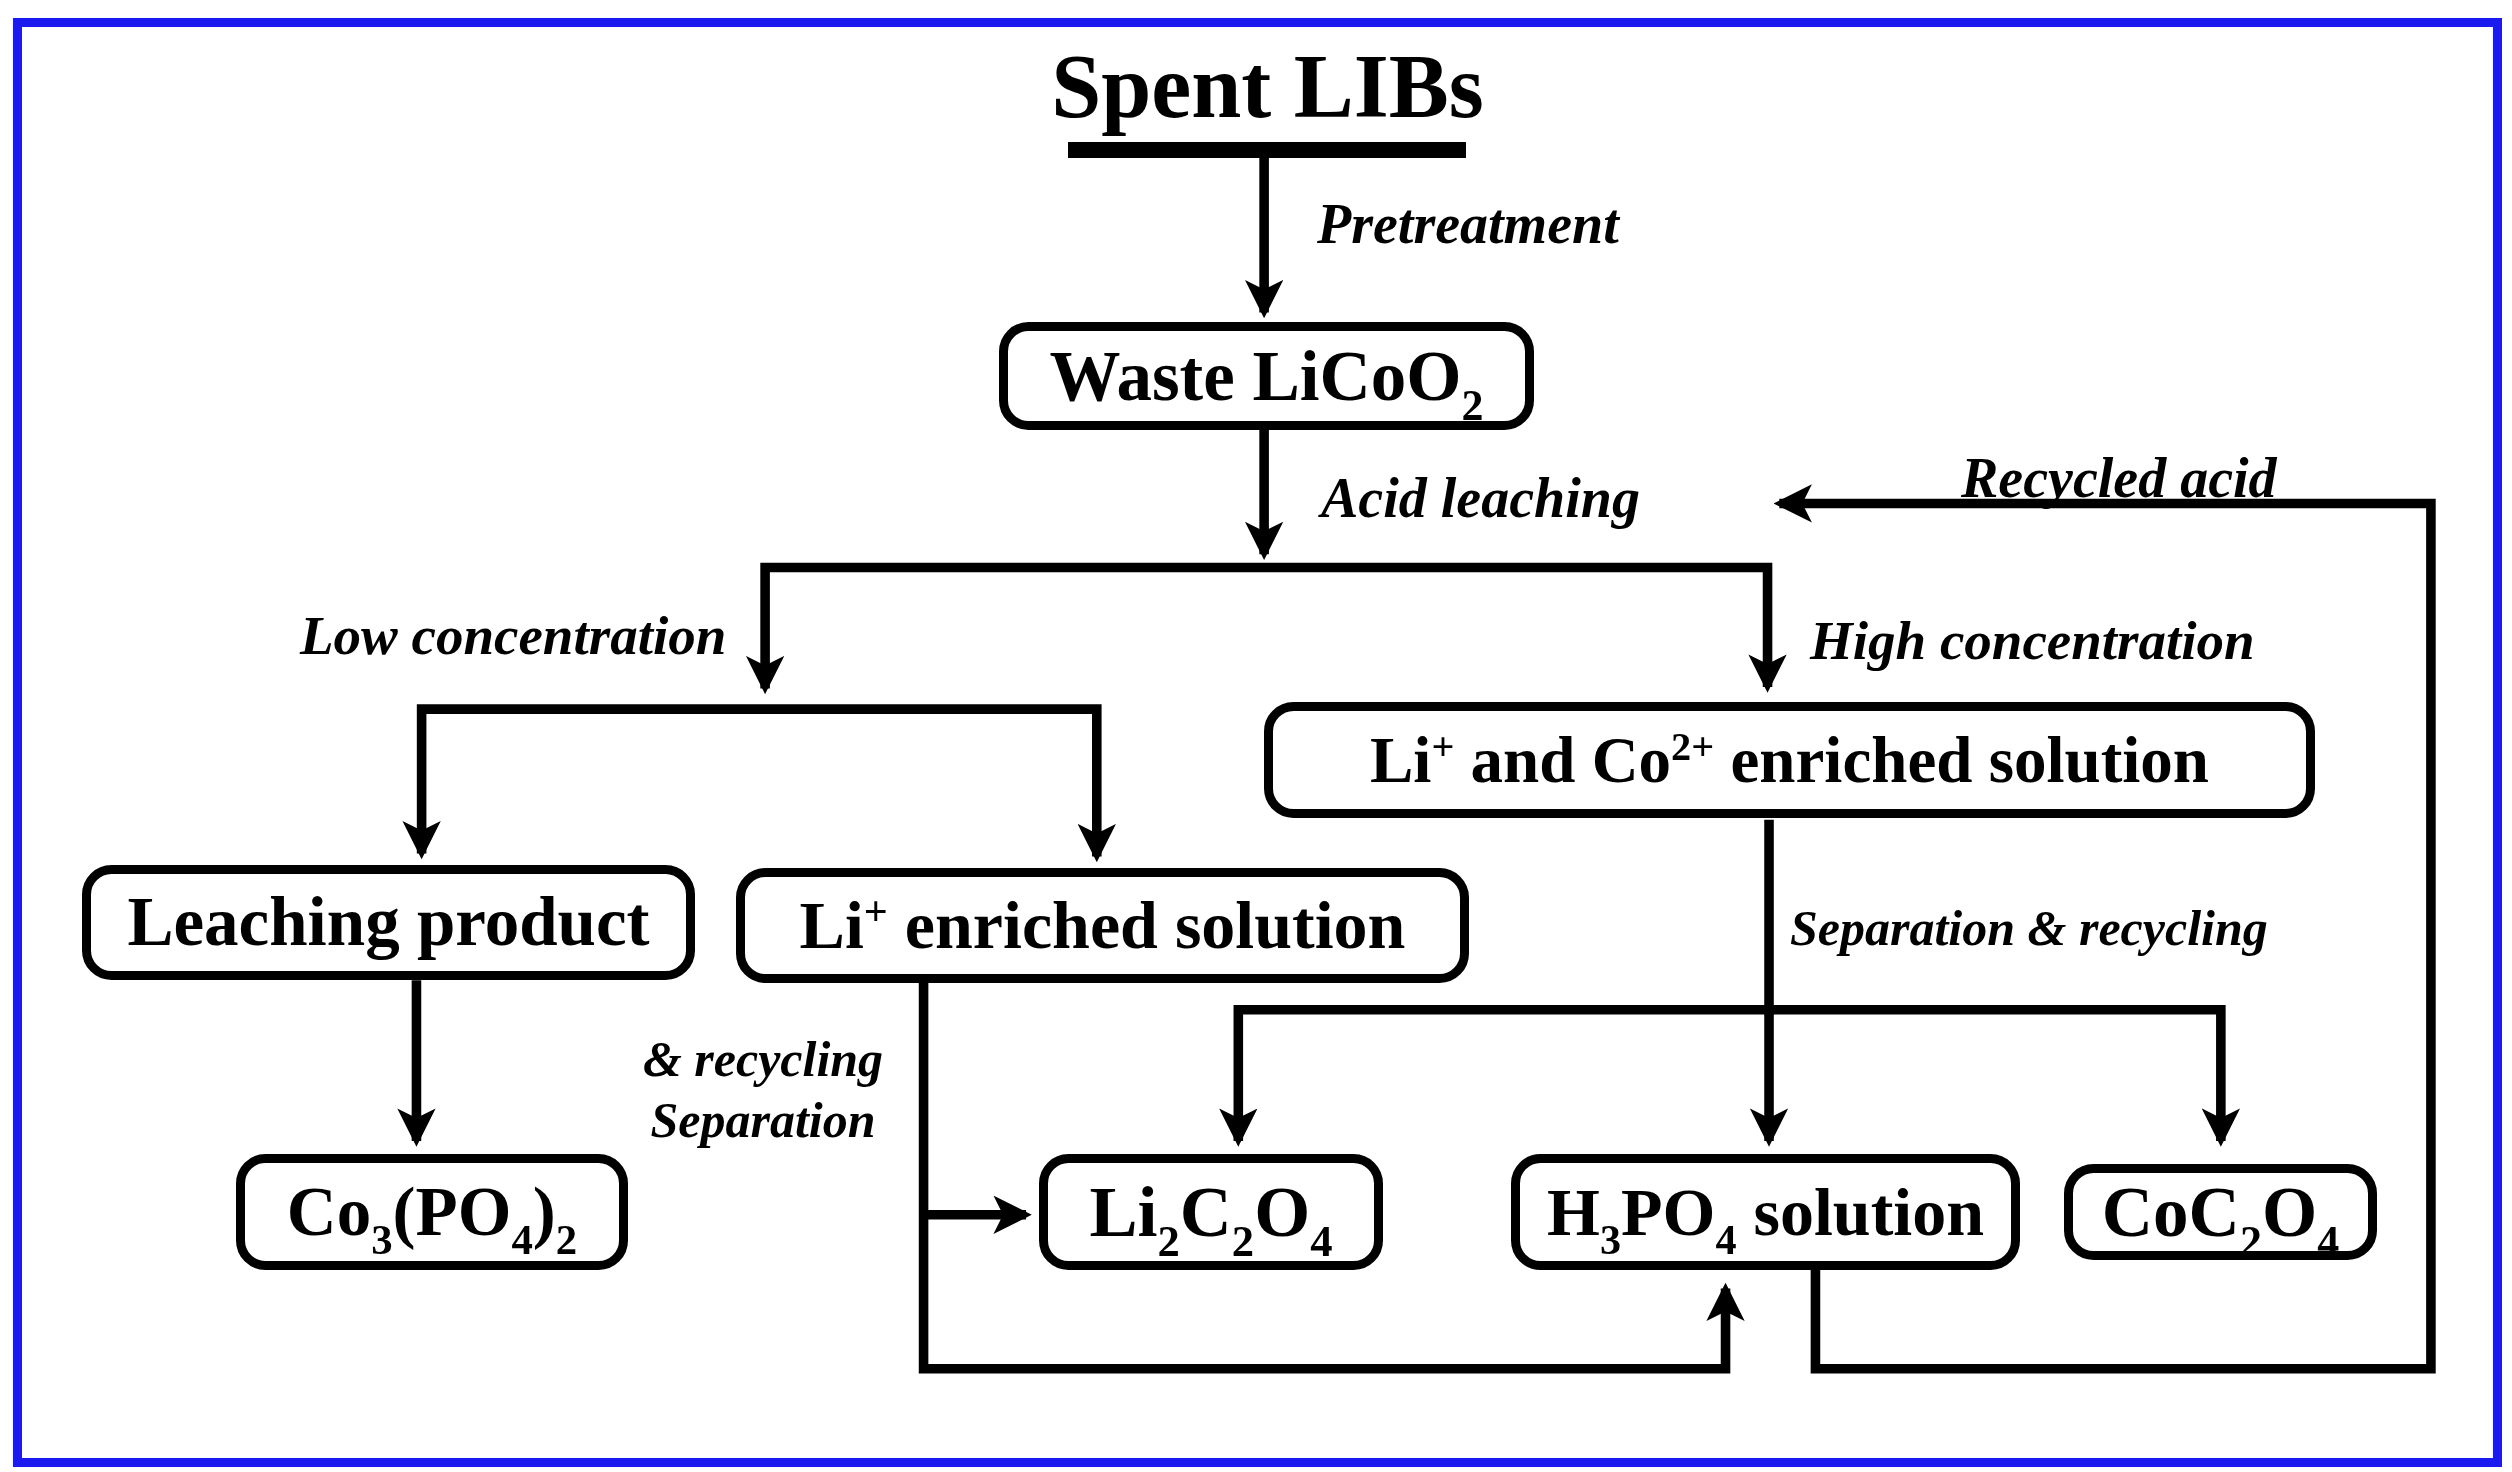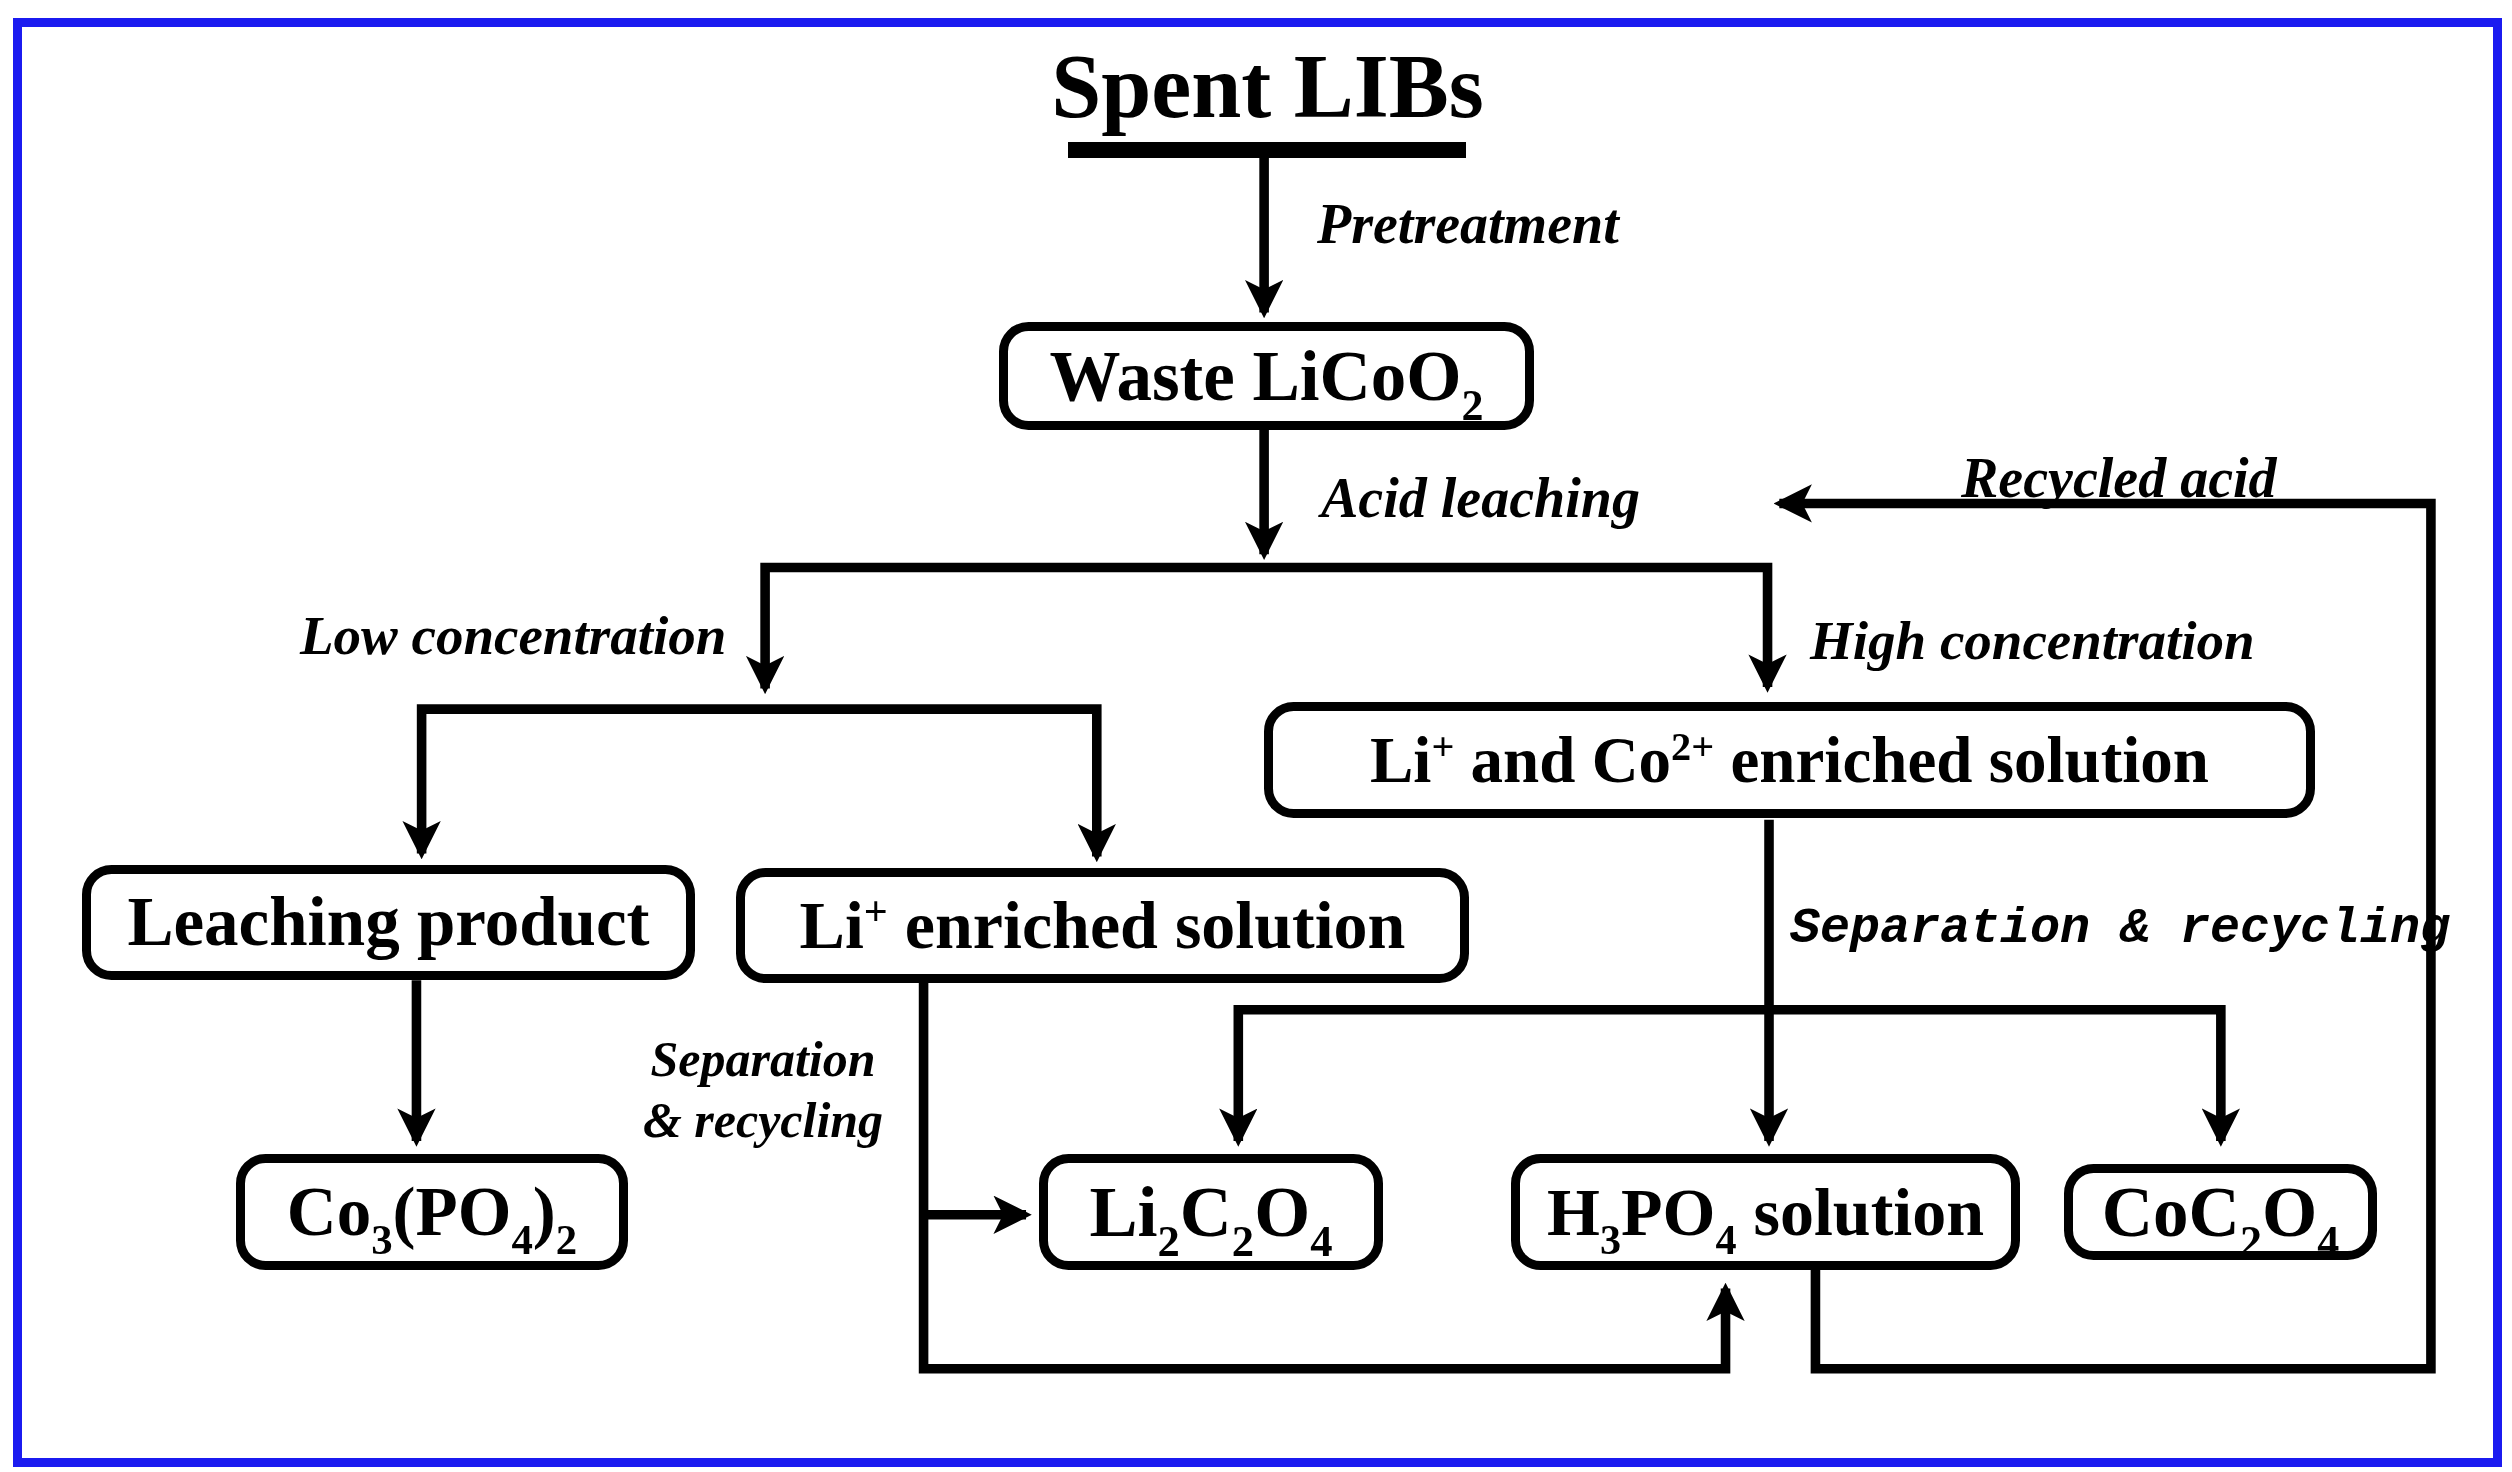--- a/index.html
+++ b/index.html
@@ -69,24 +69,24 @@
 
   <div class="title">Spent LIBs</div>
   <div class="title-underline"></div>
 
   <div class="lbl" style="left:1317px;top:190px;font-size:56px;">Pretreatment</div>
   <div class="lbl" style="left:1321px;top:464px;font-size:56px;">Acid leaching</div>
   <div class="lbl" style="left:300px;top:602px;font-size:55px;">Low concentration</div>
   <div class="lbl" style="left:1810px;top:607px;font-size:55px;">High concentration</div>
   <div class="lbl" style="left:1961px;top:444px;font-size:56px;">Recycled acid</div>
   <div class="lbl" style="left:623px;top:1029px;width:280px;text-align:center;font-size:50px;">
+    <span style="display:block;">&amp; recycling</span>
     <span style="display:block;">Separation</span>
-    <span style="display:block;">&amp; recycling</span>
   </div>
-  <div class="lbl" style="left:1790px;top:898px;font-size:50px;font-family:Liberation Mono, monospace;">Separation &amp;  recycling</div>
+  <div class="lbl" style="left:1790px;top:898px;font-size:50px;">Separation &amp;  recycling</div>
 
   <div class="node" style="left:999px;top:322px;width:535px;height:108px;font-size:71px;">
     <span><span>Waste LiCoO</span><sub>2</sub></span>
   </div>
 
   <div class="node" style="left:1264px;top:702px;width:1051px;height:116px;font-size:65px;">
     <span><span>Li</span><sup>+</sup><span> and Co</span><sup>2+</sup><span> enriched solution</span></span>
   </div>
 
   <div class="node" style="left:82px;top:865px;width:613px;height:115px;font-size:69px;">

